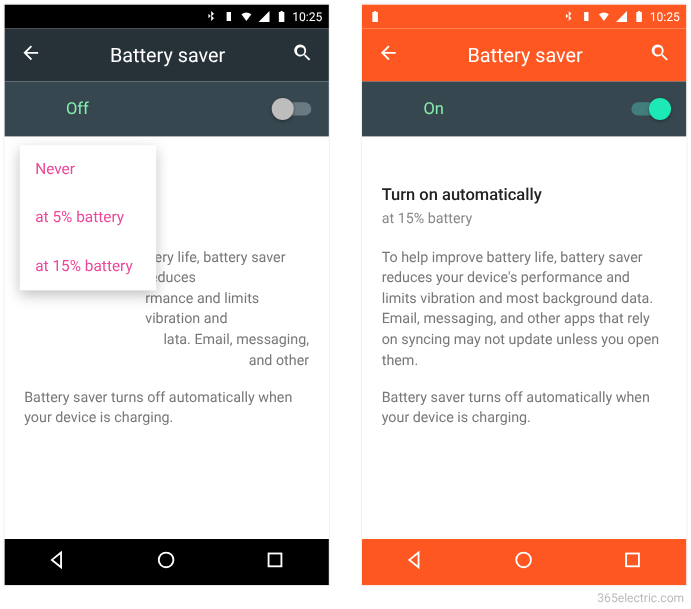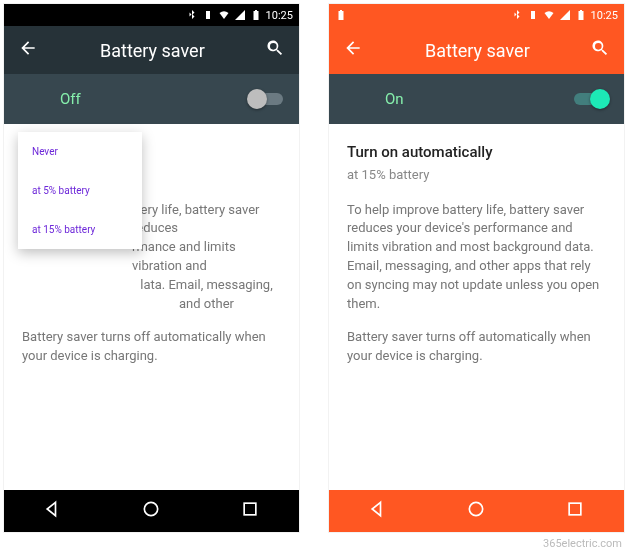--- a/index.html
+++ b/index.html
@@ -88,20 +88,21 @@
   .switch.off .track { background: #6b7a82; }
   .switch.off .thumb { background: #bdbdbd; left: -2px; }
   .switch.on .track { background: #4db6ac; opacity: 0.5; }
   .switch.on .thumb { background: #1de9b6; right: -2px; }
 
   .content {
     padding: 18px 18px 0 18px;
     color: #555;
     font-size: 13px;
     line-height: 1.45;
+    margin-top: 25px;
   }
   .content .heading {
     color: #222;
     font-size: 15px;
     font-weight: 500;
     margin-bottom: 2px;
   }
   .content .sub {
     color: #888;
     font-size: 13px;
@@ -126,22 +127,22 @@
     position: absolute;
     top: 128px;
     left: 14px;
     width: 124px;
     background: #fff;
     box-shadow: 0 4px 12px rgba(0,0,0,0.25);
     z-index: 10;
   }
   .popup .item {
     padding: 14px 14px;
-    font-size: 10px;
-    color: #6d28d9;
+    font-size: 14px;
+    color: #ec4899;
   }
 
   .watermark {
     position: absolute;
     bottom: 4px;
     right: 6px;
     font-size: 11px;
     color: #bbb;
   }
 </style>
@@ -194,21 +195,21 @@
           <span class="thumb"></span>
       </span>
     </div>
 
     <div class="content">
       <div class="heading" style="text-align:right; padding-right:150px;">ically</div>
       <div class="sub">&nbsp;</div>
       <p>
         <span style="display:block;text-align:left;padding-left:110px;">ttery life, battery saver reduces</span>
         <span style="display:block;text-align:left;padding-left:110px;">rmance and limits vibration and</span>
-        <span style="display:block;text-align:center;padding-left:110px;">lata. Email, messaging, and other</span>
+        <span style="display:block;text-align:right;padding-left:110px;">lata. Email, messaging, and other</span>
       </p>
       <p>Battery saver turns off automatically when your device is charging.</p>
     </div>
 
     <div class="popup">
       <div class="item">Never</div>
       <div class="item">at 5% battery</div>
       <div class="item">at 15% battery</div>
     </div>
 

